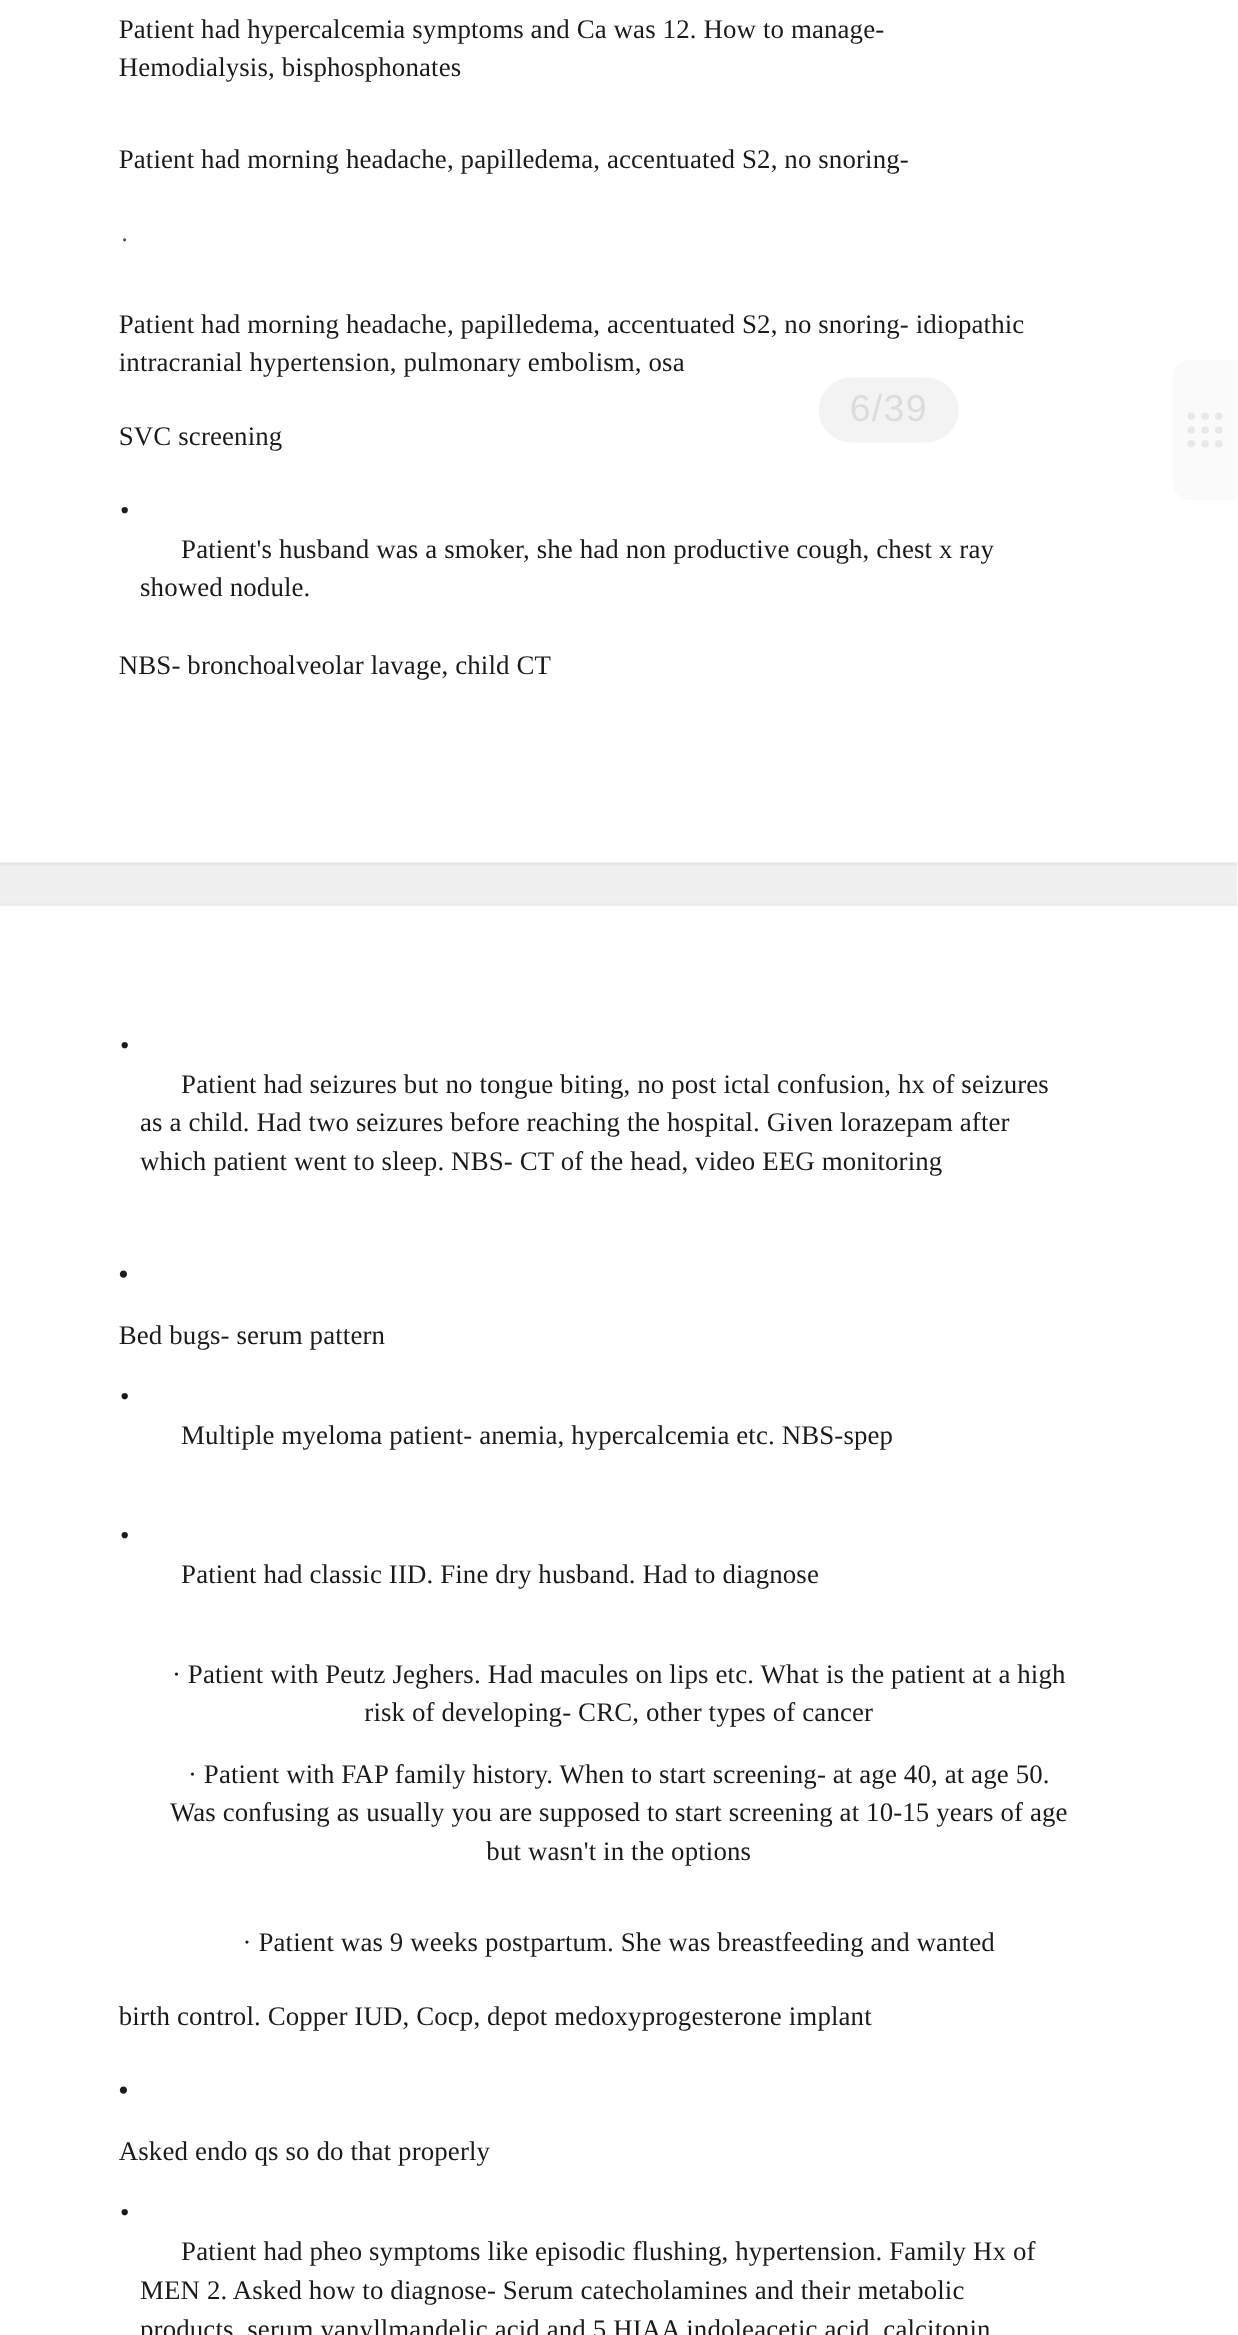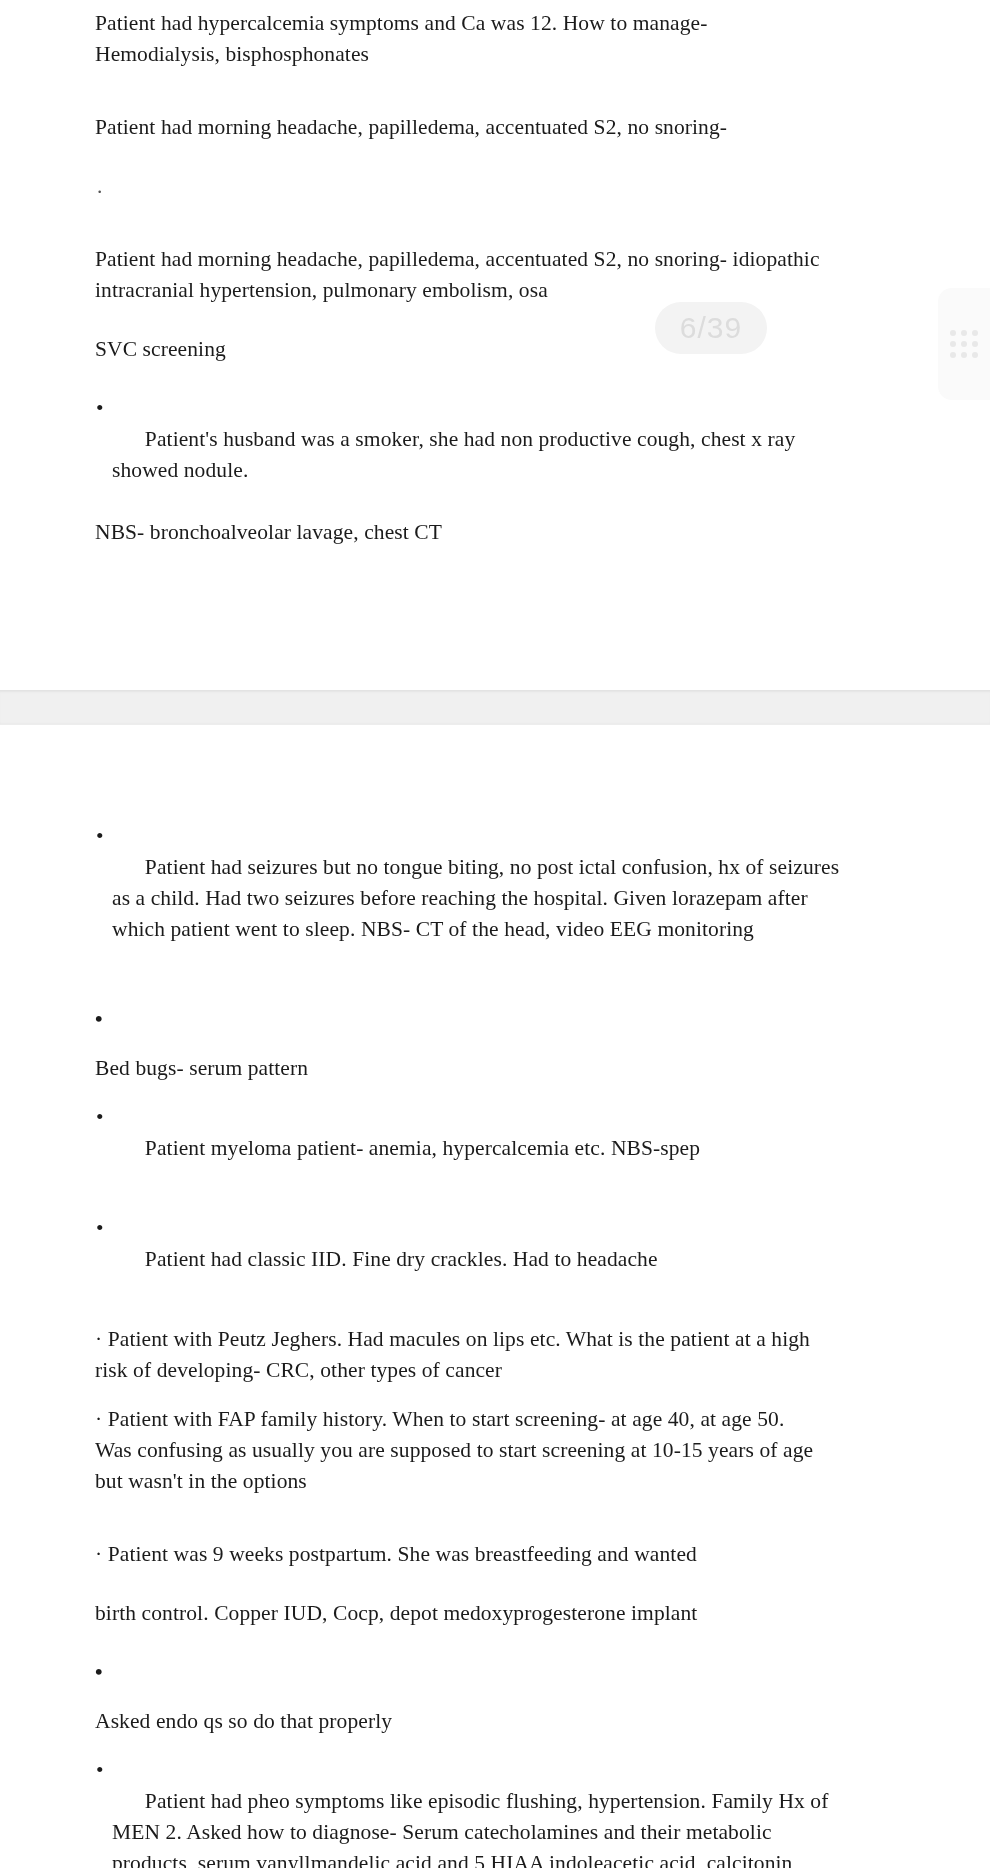--- a/index.html
+++ b/index.html
@@ -67,21 +67,21 @@
   .bullet .bdot {
     position: absolute;
     left: 1px;
     top: 0;
     font-size: 21.5px;
     line-height: 31px;
     color: #1b1b1b;
   }
 
   
-  .middot { padding-left: 0; }
+  .middot { padding-left: 0; text-align: center; }
 
   
   .lone-bullet {
     font-size: 21.5px;
     line-height: 31px;
     color: #1b1b1b;
     height: 31px;
   }
   .lone-bullet.bold-dot { font-weight: 700; }
 
@@ -173,21 +173,21 @@
 
     <div class="block para">SVC screening</div>
 
     <div class="gap-md"></div>
 
     <div class="block bullet">
       <span class="bdot">•</span><span>Patient's husband was a smoker, she had non productive cough, chest x ray
 showed nodule.</span>
     </div>
 
-    <div class="block para">NBS- bronchoalveolar lavage, chest CT</div>
+    <div class="block para">NBS- bronchoalveolar lavage, child CT</div>
 
     <div class="page-indicator">6/39</div>
 
     <div class="grid-handle">
       <span class="dots">
         <i></i>
         <i></i>
         <i></i>
         <i></i>
         <i></i>
@@ -215,27 +215,27 @@
 
     <div class="lone-bullet bold-dot">•</div>
 
     <div class="gap-sm"></div>
 
     <div class="block para">Bed bugs- serum pattern</div>
 
     <div class="gap-sm"></div>
 
     <div class="block bullet">
-      <span class="bdot">•</span><span>Patient myeloma patient- anemia, hypercalcemia etc. NBS-spep</span>
-    </div>
-
-    <div class="gap-sm"></div>
-
-    <div class="block bullet">
-      <span class="bdot">•</span><span>Patient had classic IID. Fine dry crackles. Had to headache</span>
+      <span class="bdot">•</span><span>Multiple myeloma patient- anemia, hypercalcemia etc. NBS-spep</span>
+    </div>
+
+    <div class="gap-sm"></div>
+
+    <div class="block bullet">
+      <span class="bdot">•</span><span>Patient had classic IID. Fine dry husband. Had to diagnose</span>
     </div>
 
     <div class="gap-sm"></div>
 
     <div class="block para middot">· Patient with Peutz Jeghers. Had macules on lips etc. What is the patient at a high
 risk of developing- CRC, other types of cancer</div>
 
     <div class="gap-sm"></div>
 
     <div class="block para middot">· Patient with FAP family history. When to start screening- at age 40, at age 50.

